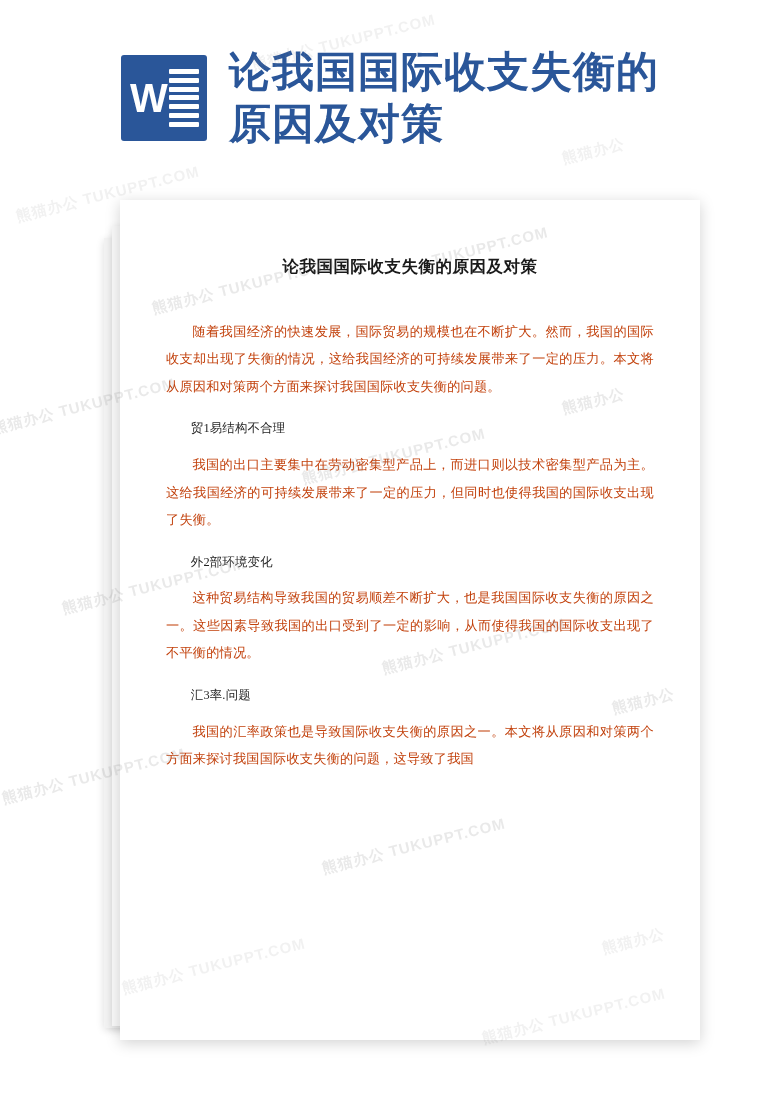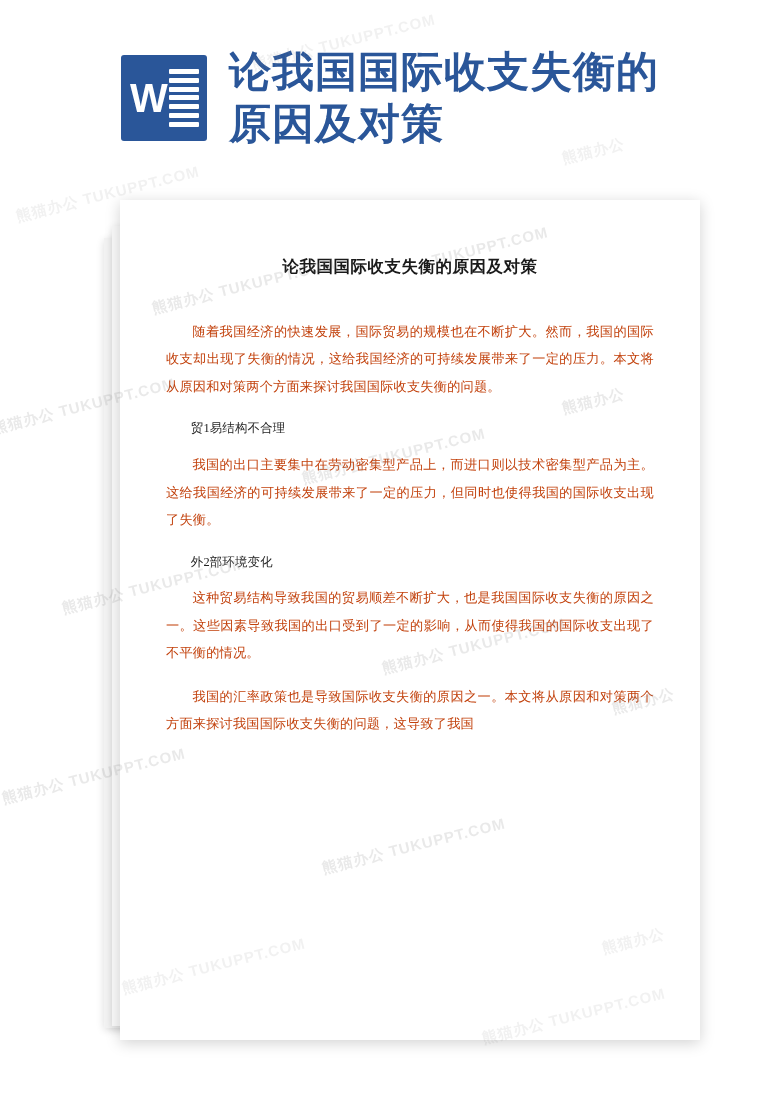--- a/index.html
+++ b/index.html
@@ -198,20 +198,21 @@
   <div class="sheet-back2"></div>
   <div class="sheet-back1"></div>
   <div class="sheet">
     <div class="doc-title">论我国国际收支失衡的原因及对策</div>
     <div id="doc-body">
         <div class="para">随着我国经济的快速发展，国际贸易的规模也在不断扩大。然而，我国的国际收支却出现了失衡的情况，这给我国经济的可持续发展带来了一定的压力。本文将从原因和对策两个方面来探讨我国国际收支失衡的问题。</div>
         <div class="head2">贸1易结构不合理</div>
         <div class="para">我国的出口主要集中在劳动密集型产品上，而进口则以技术密集型产品为主。这给我国经济的可持续发展带来了一定的压力，但同时也使得我国的国际收支出现了失衡。</div>
         <div class="head2">外2部环境变化</div>
         <div class="para">这种贸易结构导致我国的贸易顺差不断扩大，也是我国国际收支失衡的原因之一。这些因素导致我国的出口受到了一定的影响，从而使得我国的国际收支出现了不平衡的情况。</div>
+        <div class="head2">汇3率.问题</div>
         <div class="para">我国的汇率政策也是导致国际收支失衡的原因之一。本文将从原因和对策两个方面来探讨我国国际收支失衡的问题，这导致了我国</div>
       </div>
   </div>
 </div>
 
 <div class="wm-layer" id="wm-layer">
     <div class="wm light" style="left: 14px; top: 208px;">熊猫办公 TUKUPPT.COM</div>
     <div class="wm light" style="left: 250px; top: 56px;">熊猫办公 TUKUPPT.COM</div>
     <div class="wm light" style="left: 560px; top: 150px;">熊猫办公</div>
     <div class="wm" style="left: 150px; top: 300px;">熊猫办公 TUKUPPT.COM</div>

